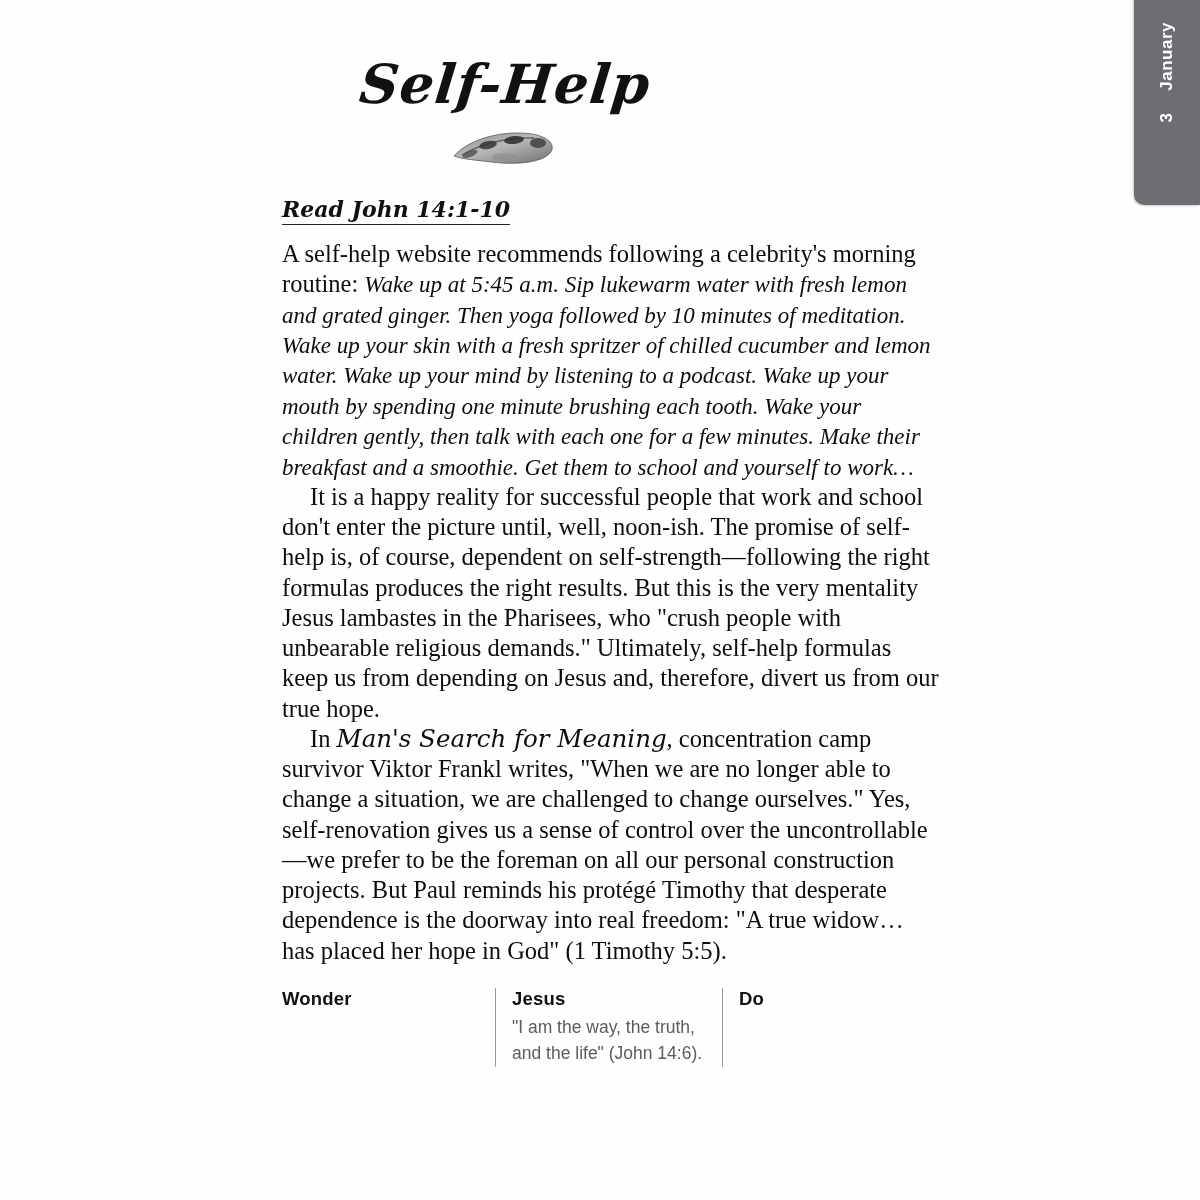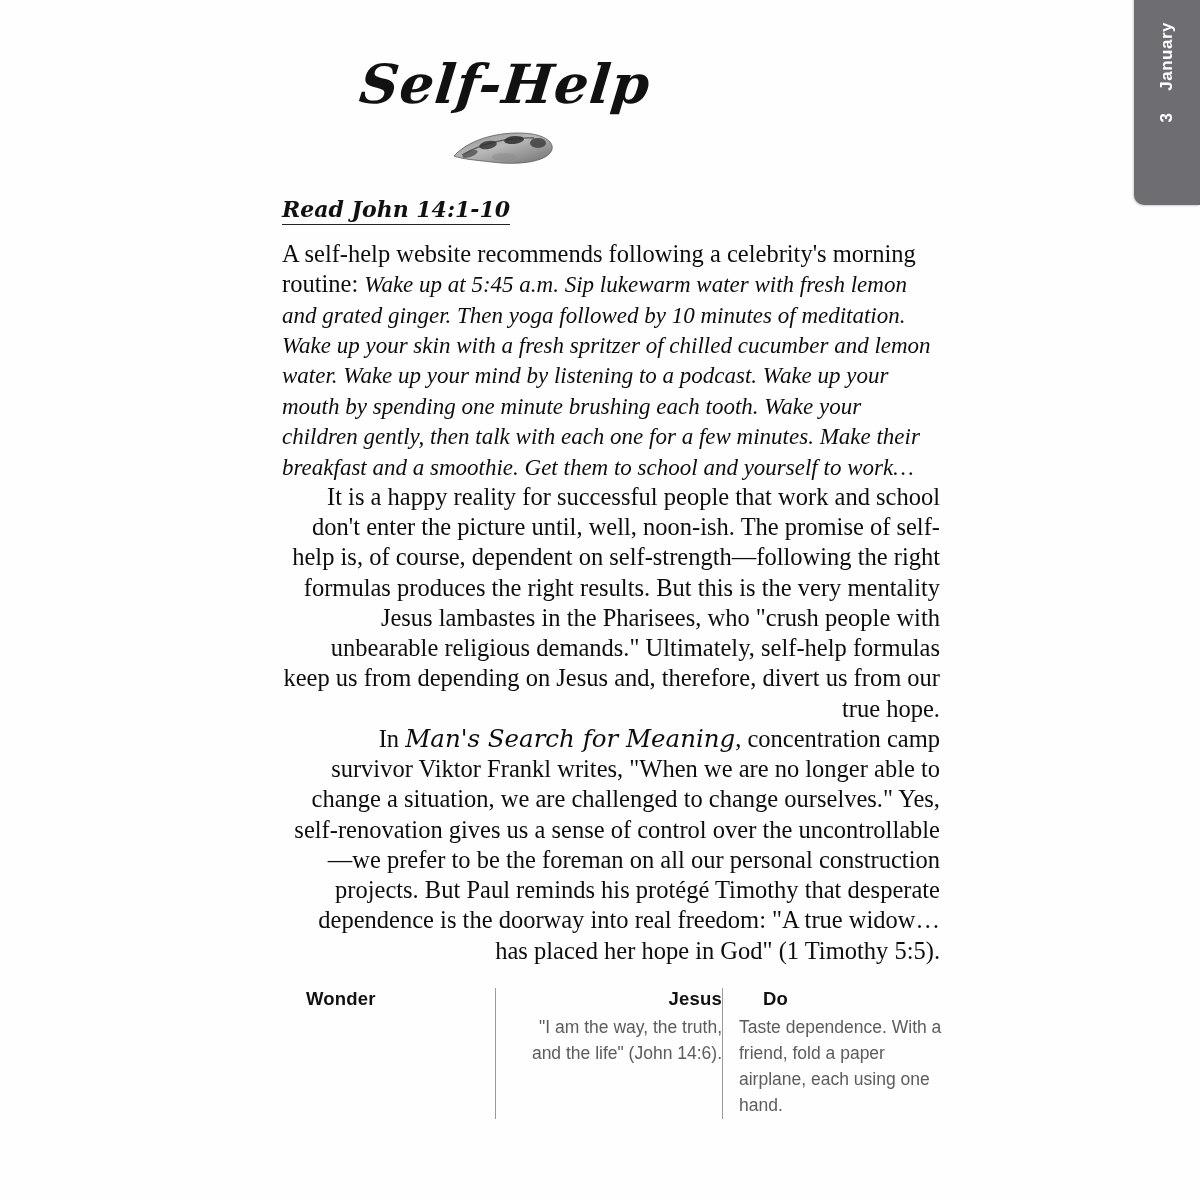--- a/index.html
+++ b/index.html
@@ -103,21 +103,20 @@
   p.body-par {
     margin: 0;
     font-size: 24.5px;
     line-height: 1.235;
     color: #0d0d0d;
     text-align: left;
     font-family: "Liberation Serif", serif;
   }
   p.body-par.indent {
     text-indent: 28px;
-    text-align: right;
   }
   .quote-italic {
     font-style: italic;
     font-family: Liberation Serif, serif;
     font-size: 23px;
   }
   .title-italic {
     font-style: italic;
     font-family: "DejaVu Serif", serif;
   }
@@ -128,29 +127,28 @@
     left: 282px;
     top: 988px;
     width: 660px;
     display: flex;
     font-family: "Liberation Sans", sans-serif;
   }
   .col {
     box-sizing: border-box;
   }
   .col-1 { width: 213px; padding-right: 16px; }
-  .col-2 { width: 227px; padding-left: 16px; border-left: 1.5px solid #9a9a9a; text-align: right; }
+  .col-2 { width: 227px; padding-left: 16px; border-left: 1.5px solid #9a9a9a; }
   .col-3 { width: 220px; padding-left: 16px; border-left: 1.5px solid #9a9a9a; }
   .col-head {
     font-weight: bold;
     font-size: 18.5px;
     color: #111;
     margin-bottom: 5px;
     letter-spacing: 0.2px;
-    margin-left: 24px;
   }
   .col-text {
     font-size: 17.5px;
     line-height: 1.48;
     color: #5c5c5c;
   }
 
   
   .pray-line {
     position: absolute;
@@ -213,18 +211,17 @@
   <div class="cols">
     <div class="col col-1">
       <div class="col-head">Wonder</div>
     </div>
     <div class="col col-2">
       <div class="col-head">Jesus</div>
       <div class="col-text">"I am the way, the truth, and the life" (John 14:6).</div>
     </div>
     <div class="col col-3">
       <div class="col-head">Do</div>
-      <div class="col-text">Taste dependence. With a friend, fold a paper airplane, each using one hand.</div>
     </div>
   </div>
 
 
 </div>
 
 </body></html>

